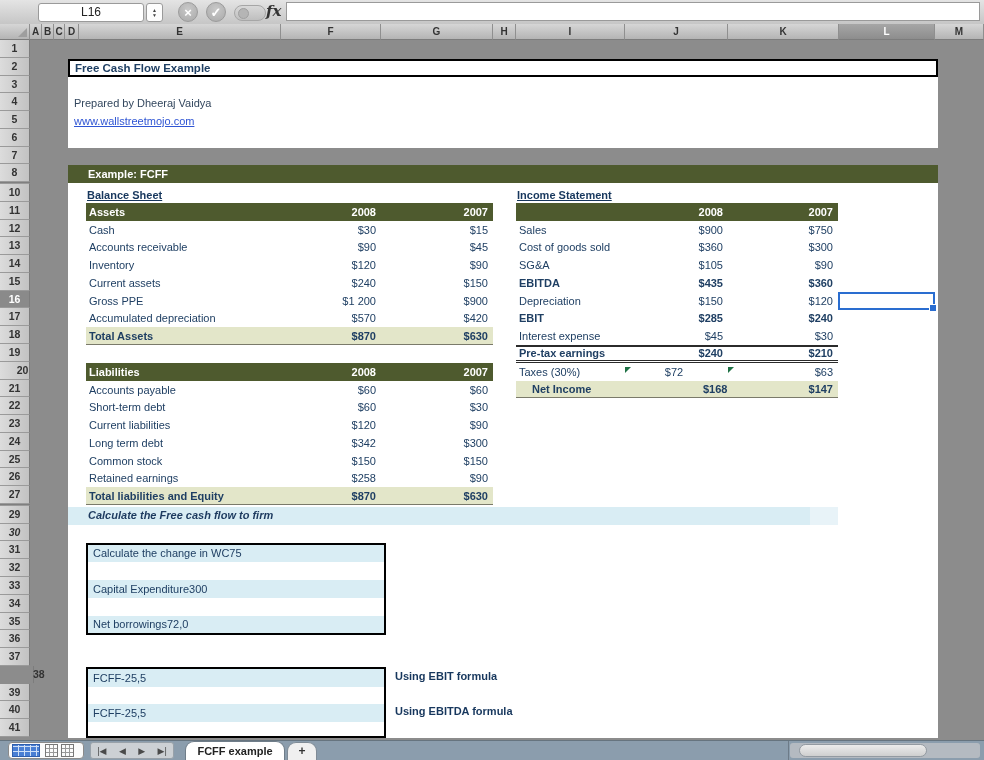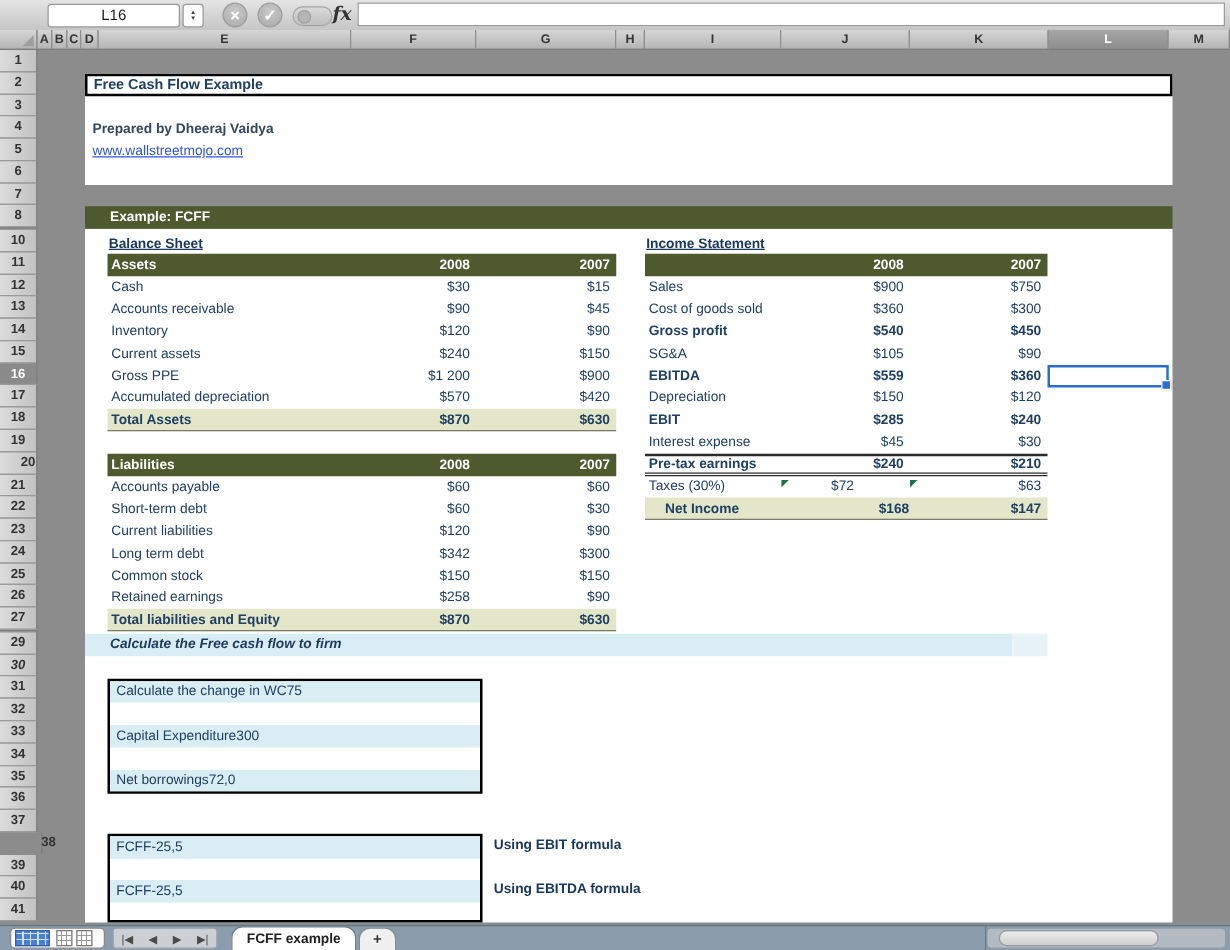--- a/index.html
+++ b/index.html
@@ -41,21 +41,21 @@
   .rwh{box-sizing:border-box;background:linear-gradient(90deg,#dcdcdc,#c2c2c2);
        border-bottom:1px solid #9a9a9a;border-right:1px solid #7c7c7c;
        font-size:10.5px;font-weight:bold;color:#333;text-align:center;}
   .rwh.sel{background:#8a8a8a;color:#fff;}
   .rwh.hid{background:#7f7f7f;}
   
   .whiterect{position:absolute;background:#fff;}
   .titlebox{position:absolute;left:68px;top:59px;width:870px;height:18px;background:#fff;
        border:2px solid #000;box-sizing:border-box;font-size:11.5px;font-weight:bold;
        color:#1f3f63;line-height:14px;padding-left:5px;}
-  .prep{position:absolute;left:74px;font-size:11px;font-weight:bold;color:#33475e;}
+  .prep{position:absolute;left:74px;font-size:11px;font-weight:normal;color:#33475e;}
   .link{position:absolute;left:74px;font-size:11px;color:#2f55d4;text-decoration:underline;cursor:pointer;}
   .banner{position:absolute;left:68px;width:870px;height:18px;background:#4e5a2e;color:#fff;
        font-size:11px;font-weight:bold;line-height:18px;padding-left:20px;box-sizing:border-box;}
   .secthead{position:absolute;font-size:11px;font-weight:bold;color:#17375d;
        text-decoration:underline;}
   .tbl{position:absolute;font-size:11px;color:#1f3f63;}
   .trow{display:flex;height:17.77px;align-items:center;box-sizing:border-box;}
   .trow span{display:block;box-sizing:border-box;white-space:nowrap;overflow:hidden;}
   .trow .lab{padding-left:3px;text-align:left;}
   .trow .val{text-align:right;padding-right:5px;position:relative;}
@@ -290,33 +290,28 @@
         <div class="trow">
           <span class="lab" style="width: 109px;">Sales</span>
           <span class="val" style="width: 103px;">$900</span>
           <span class="val" style="width: 110px;">$750</span>
         </div>
         <div class="trow">
           <span class="lab" style="width: 109px;">Cost of goods sold</span>
           <span class="val" style="width: 103px;">$360</span>
           <span class="val" style="width: 110px;">$300</span>
         </div>
-        <div class="trow bold">
-          <span class="lab" style="width: 109px;">Gross profit</span>
-          <span class="val" style="width: 103px;">$540</span>
-          <span class="val" style="width: 110px;">$450</span>
-        </div>
         <div class="trow">
           <span class="lab" style="width: 109px;">SG&amp;A</span>
           <span class="val" style="width: 103px;">$105</span>
           <span class="val" style="width: 110px;">$90</span>
         </div>
         <div class="trow bold">
           <span class="lab" style="width: 109px;">EBITDA</span>
-          <span class="val" style="width: 103px;">$559</span>
+          <span class="val" style="width: 103px;">$435</span>
           <span class="val" style="width: 110px;">$360</span>
         </div>
         <div class="trow">
           <span class="lab" style="width: 109px;">Depreciation</span>
           <span class="val" style="width: 103px;">$150</span>
           <span class="val" style="width: 110px;">$120</span>
         </div>
         <div class="trow bold">
           <span class="lab" style="width: 109px;">EBIT</span>
           <span class="val" style="width: 103px;">$285</span>

